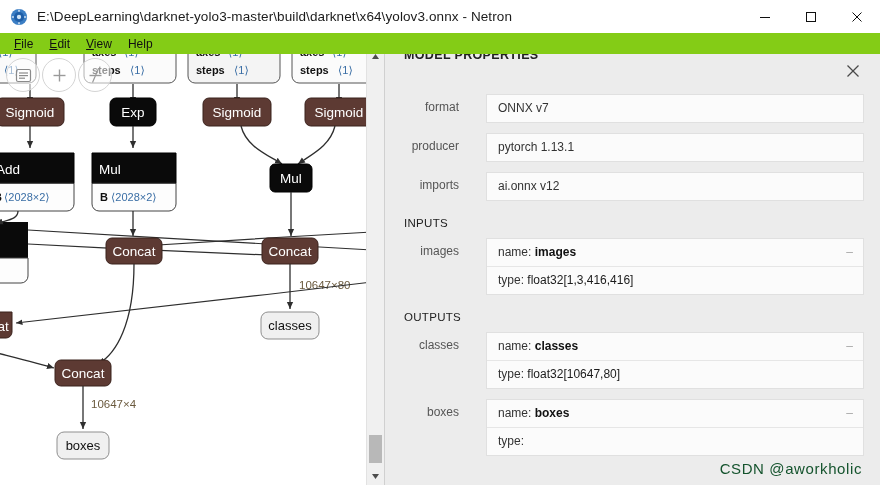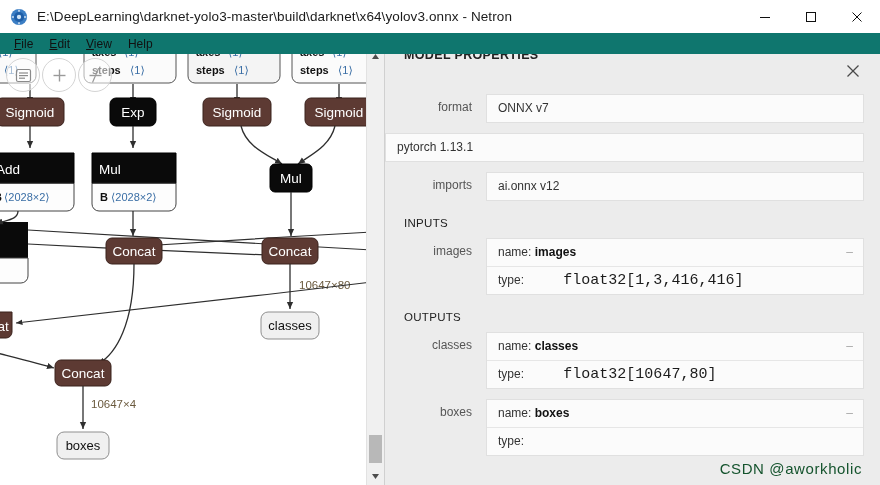--- a/index.html
+++ b/index.html
@@ -20,21 +20,21 @@
   .tb-icon{width:18px;height:18px;margin-left:10px;margin-right:9px;flex:0 0 auto;
     display:block;}
   .tb-title{font-size:13.5px;color:#1b1b1b;white-space:nowrap;letter-spacing:.1px;}
   .wincontrols{position:absolute;right:0;top:0;height:33px;display:flex;}
   .wc{width:46px;height:33px;display:flex;align-items:center;justify-content:center;}
   .wc svg{display:block;}
 
   
   .menubar{
     position:absolute;left:0;top:33px;width:880px;height:21px;
-    background:#0f766e;display:flex;align-items:center;padding-left:6px;
+    background:#84cc16;display:flex;align-items:center;padding-left:6px;
     box-sizing:border-box;z-index:6;
   }
   .menu-item{
     font-size:12px;color:#111;padding:2px 8px;cursor:default;white-space:nowrap;
   }
   .menu-item .uk{text-decoration:underline;}
 
   
   .canvas{
     position:absolute;left:0;top:54px;width:372px;height:431px;
@@ -80,33 +80,33 @@
       display:flex;align-items:center;justify-content:center;}
   .panel-close svg{display:block;}
 
   .section-head{
     font-size:11.5px;font-weight:normal;color:#222;letter-spacing:.3px;
     padding:6px 0 9px 19px;
   }
 
   .prow{display:flex;align-items:flex-start;margin:0 16px 10px 0;}
   .prow .plabel{
-    width:101px;flex:0 0 101px;text-align:right;padding-right:14px;box-sizing:border-box;
+    width:101px;flex:0 0 101px;text-align:right;padding-right:27px;box-sizing:border-box;
     font-size:12px;color:#555;line-height:27px;
   }
   .pval{
     flex:1 1 auto;background:#fbfbfb;border:1px solid #e0e0e0;
     min-height:27px;box-sizing:border-box;
   }
   .pval .vline{
     padding:5px 10px 5px 11px;font-size:12px;color:#333;line-height:17px;
     display:flex;align-items:center;
   }
   .pval .vline + .vline{border-top:1px solid #e6e6e6;}
-  .mono{font-family:Liberation Mono, monospace;font-size:15px;color:#1b1b1b;margin-left:36px;}
+  .mono{font-family:Liberation Sans, sans-serif;font-size:12px;color:#1b1b1b;}
   .bold{font-weight:bold;color:#111;}
   .dash{margin-left:auto;color:#a8a8a8;font-size:12px;padding-left:8px;}
 
   .watermark{
     position:absolute;right:18px;bottom:8px;font-size:15px;color:#14532d;
     letter-spacing:.6px;z-index:9;
   }
 </style>
 </head>
 <body>
@@ -356,20 +356,21 @@
     </div>
 
     <div class="prow">
       <div class="plabel">format</div>
       <div class="pval">
         <div class="vline">ONNX v7</div>
       </div>
     </div>
 
     <div class="prow">
+      <div class="plabel">producer</div>
       <div class="pval">
         <div class="vline">pytorch 1.13.1</div>
       </div>
     </div>
 
     <div class="prow">
       <div class="plabel">imports</div>
       <div class="pval">
         <div class="vline">ai.onnx v12</div>
       </div>

